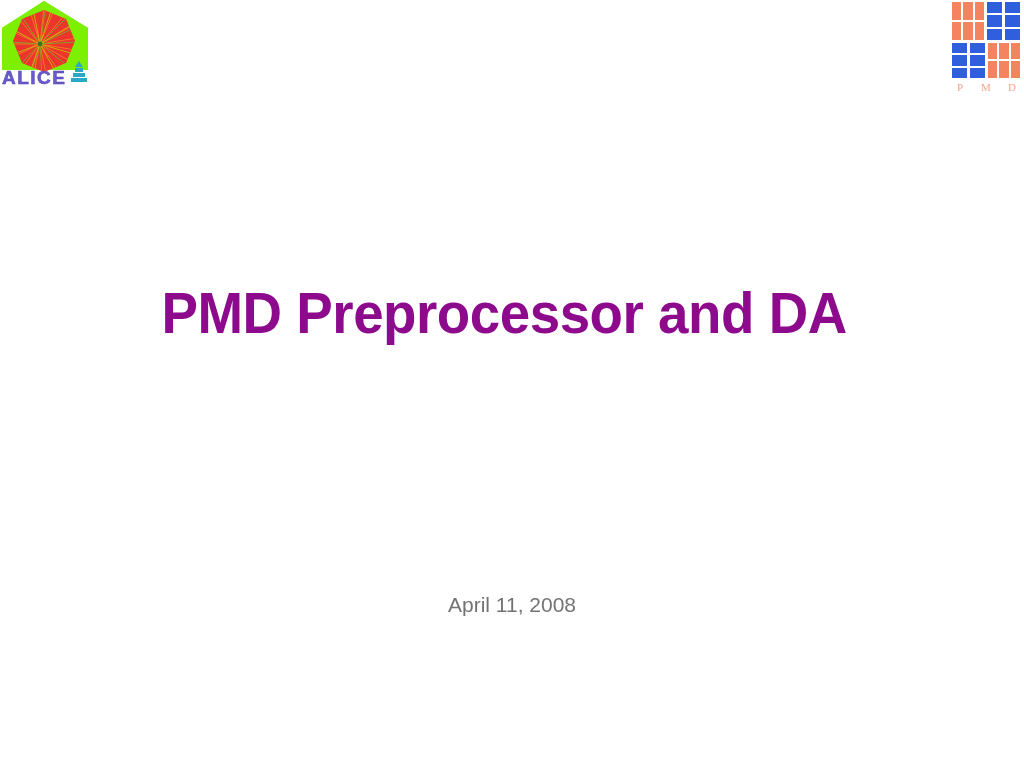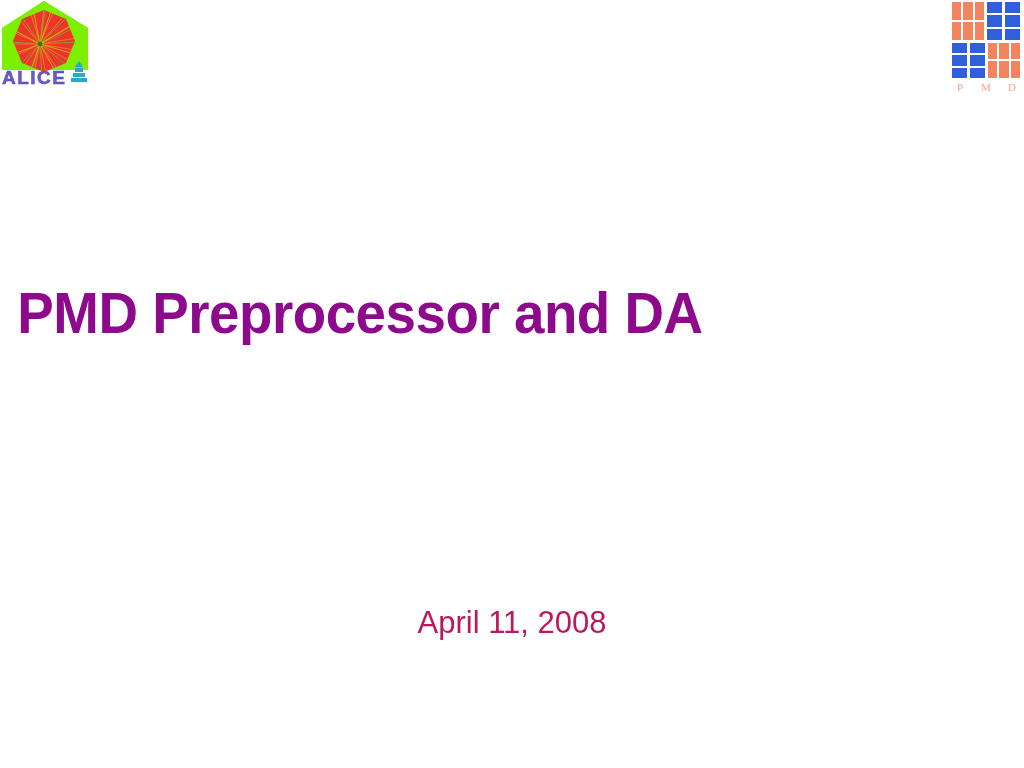--- a/index.html
+++ b/index.html
@@ -86,21 +86,21 @@
     width: 16px;
     text-align: center;
   }
 
   
   .title-block {
     position: absolute;
     left: 0px;
     top: 282px;
     width: 864px;
-    text-align: left;
+    text-align: right;
   }
   .slide-title {
     margin: 0;
     font-family: "Liberation Sans", sans-serif;
     font-weight: bold;
     font-size: 57px;
     letter-spacing: -0.5px;
     line-height: 1.12;
     color: #8d0a8d;
     transform: scaleX(0.96);
@@ -110,26 +110,26 @@
 
   
   .date-block {
     position: absolute;
     left: 0px;
     top: 592px;
     width: 1024px;
     text-align: center;
   }
   .slide-date {
-    margin: 12px;
+    margin: 0;
     font-family: "Liberation Sans", sans-serif;
     font-weight: normal;
-    font-size: 31px;
+    font-size: 21px;
     line-height: 1.2;
-    color: #be185d;
+    color: #737373;
     white-space: nowrap;
   }
 </style>
 </head>
 <body>
 
 <div class="slide">
 
   <div class="alice-logo">
     <svg viewBox="0 0 92 92" xmlns="http://www.w3.org/2000/svg">

